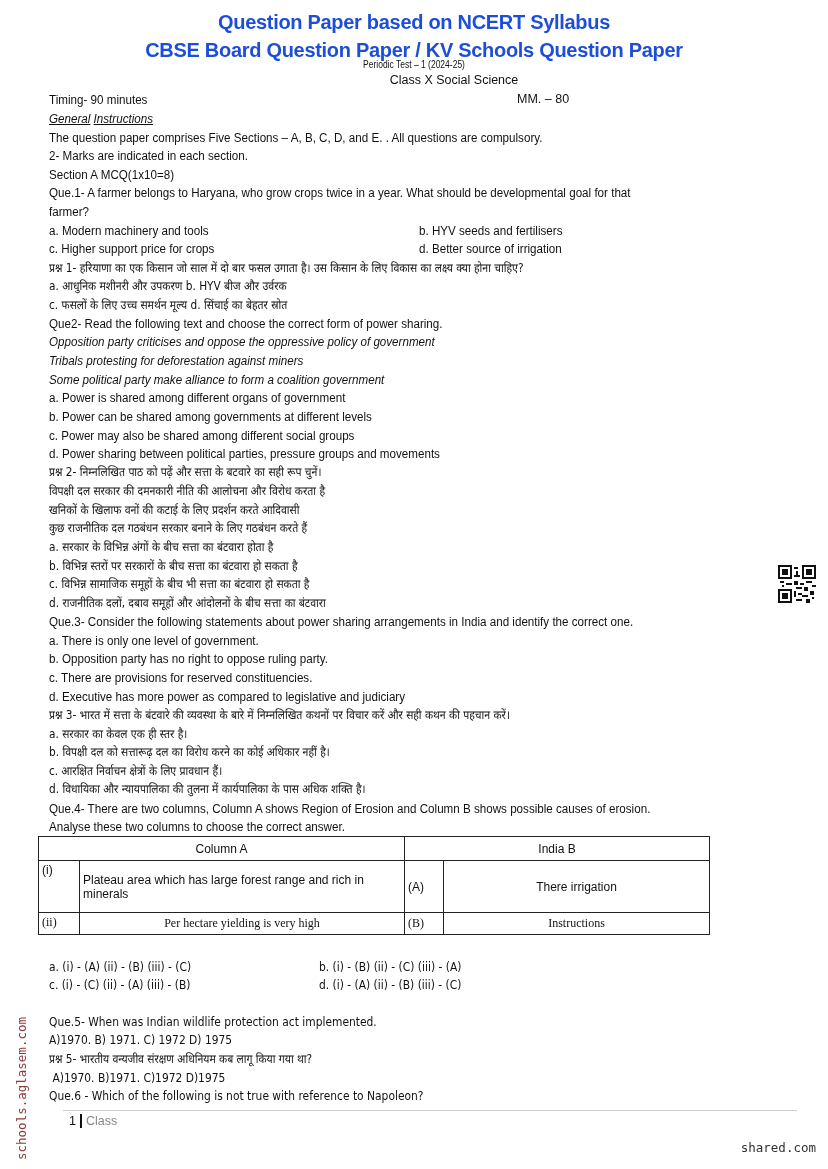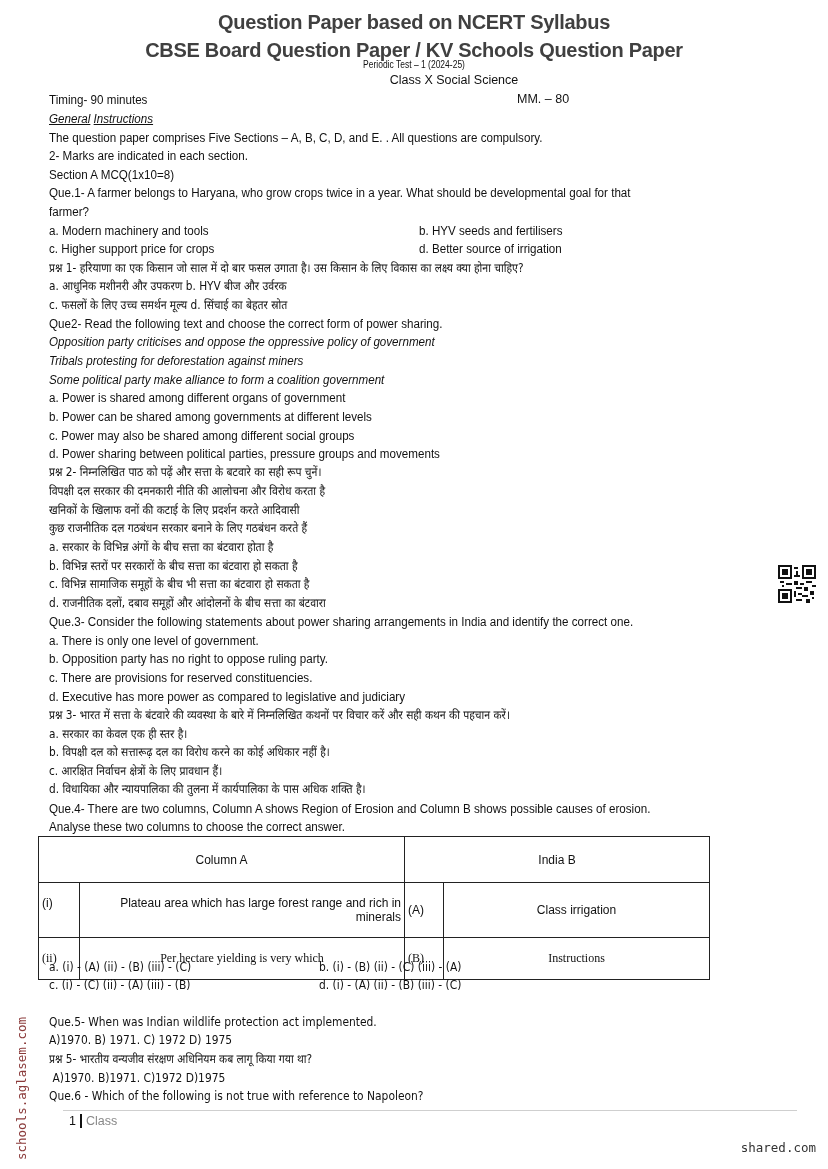--- a/index.html
+++ b/index.html
@@ -3,21 +3,21 @@
   <meta charset="utf-8">
   <style>
     html, body { margin: 0; padding: 0; background: #ffffff; }
     body {
       width: 828px; height: 1169px; position: relative; overflow: hidden;
       font-family: "Liberation Sans", sans-serif; color: #111;
     }
     .title1, .title2 {
       position: absolute; left: 0; width: 828px; text-align: center;
       font-family: "Liberation Sans", sans-serif; font-weight: bold;
-      font-size: 20px; letter-spacing: -0.3px; color: #404040;
+      font-size: 20px; letter-spacing: -0.3px; color: #1d4ed8;
     }
     .title1 { top: 11px; }
     .title2 { top: 39px; }
     .subtitle {
       position: absolute; left: 0; width: 828px; text-align: center;
       font-size: 10px; top: 59px; transform: scaleX(0.85);
     }
     .classline {
       position: absolute; left: 0; width: 828px; text-align: center;
       font-size: 12.5px; top: 73px; padding-left: 40px;
@@ -34,26 +34,26 @@
     .u { text-decoration: underline; font-style: italic; }
     .col2 { position: absolute; left: 419px; white-space: nowrap; font-size: 12.5px; line-height: 18px; transform-origin: left center; transform: scaleX(0.93); }
     .mm { position: absolute; left: 517px; top: 92px; font-size: 12.5px; }
 
     table.match {
       position: absolute; left: 38px; top: 836px; width: 672px;
       border-collapse: collapse; font-size: 12px;
       font-family: "Liberation Sans", sans-serif;
     }
     table.match td {
-      border: 1.5px solid #222; padding: 13px 3px; vertical-align: middle;
+      border: 1.5px solid #222; padding: 2px 3px; vertical-align: middle;
     }
     table.match .hdr { text-align: center; height: 19px; }
     table.match .num { width: 34px; vertical-align: top; }
     table.match .mid { text-align: center; }
-    table.match .right { text-align: right; }
+    table.match .right { }
     table.match .bnum { width: 32px; }
 
     .footer-rule { position: absolute; left: 63px; top: 1110px; width: 734px; height: 1px; background: #cfcfcf; }
     .footer-page { position: absolute; left: 69px; top: 1114px; font-size: 12.5px; }
     .footer-page .bar { display: inline-block; width: 2px; height: 14px; background: #111; vertical-align: middle; margin: 0 4px 2px 4px; }
     .footer-page .pg { color: #888; }
     .watermark-bottom {
       position: absolute; right: 12px; top: 1140px;
       font-family: "DejaVu Sans Mono", monospace; font-size: 12.5px; color: #333;
     }
@@ -173,25 +173,25 @@
     <td class="hdr" colspan="2">Column A</td>
     <td class="hdr" colspan="2">India B</td>
   </tr>
   <tr style="height:52px;">
     <td class="num">(i)</td>
     <td class="right" style="width:318px;">
       <div>Plateau area which has large forest range and rich in</div>
       <div>minerals</div>
     </td>
     <td class="bnum">(A)</td>
-    <td class="mid">Class irrigation</td>
+    <td class="mid">There irrigation</td>
   </tr>
   <tr style="height:22px;font-family:Liberation Serif, serif;">
     <td class="num">(ii)</td>
-    <td class="mid">Per hectare yielding is very which</td>
+    <td class="mid">Per hectare yielding is very high</td>
     <td class="bnum">(B)</td>
     <td class="mid">Instructions</td>
   </tr>
 </tbody>
   </table>
 
 <div class="line" style="top:958px; font-family:'DejaVu Sans',sans-serif; font-size:11.5px;">a. (i) - (A)  (ii) - (B)  (iii) - (C)</div>
 <div class="col2" style="left:319px; top:958px; font-family:'DejaVu Sans',sans-serif; font-size:11.5px;">b. (i) - (B)  (ii) - (C)  (iii) - (A)</div>
 <div class="line" style="top:976px; font-family:'DejaVu Sans',sans-serif; font-size:11.5px;">c. (i) - (C)  (ii) - (A)  (iii) - (B)</div>
 <div class="col2" style="left:319px; top:976px; font-family:'DejaVu Sans',sans-serif; font-size:11.5px;">d. (i) - (A)  (ii) - (B)  (iii) - (C)</div>

